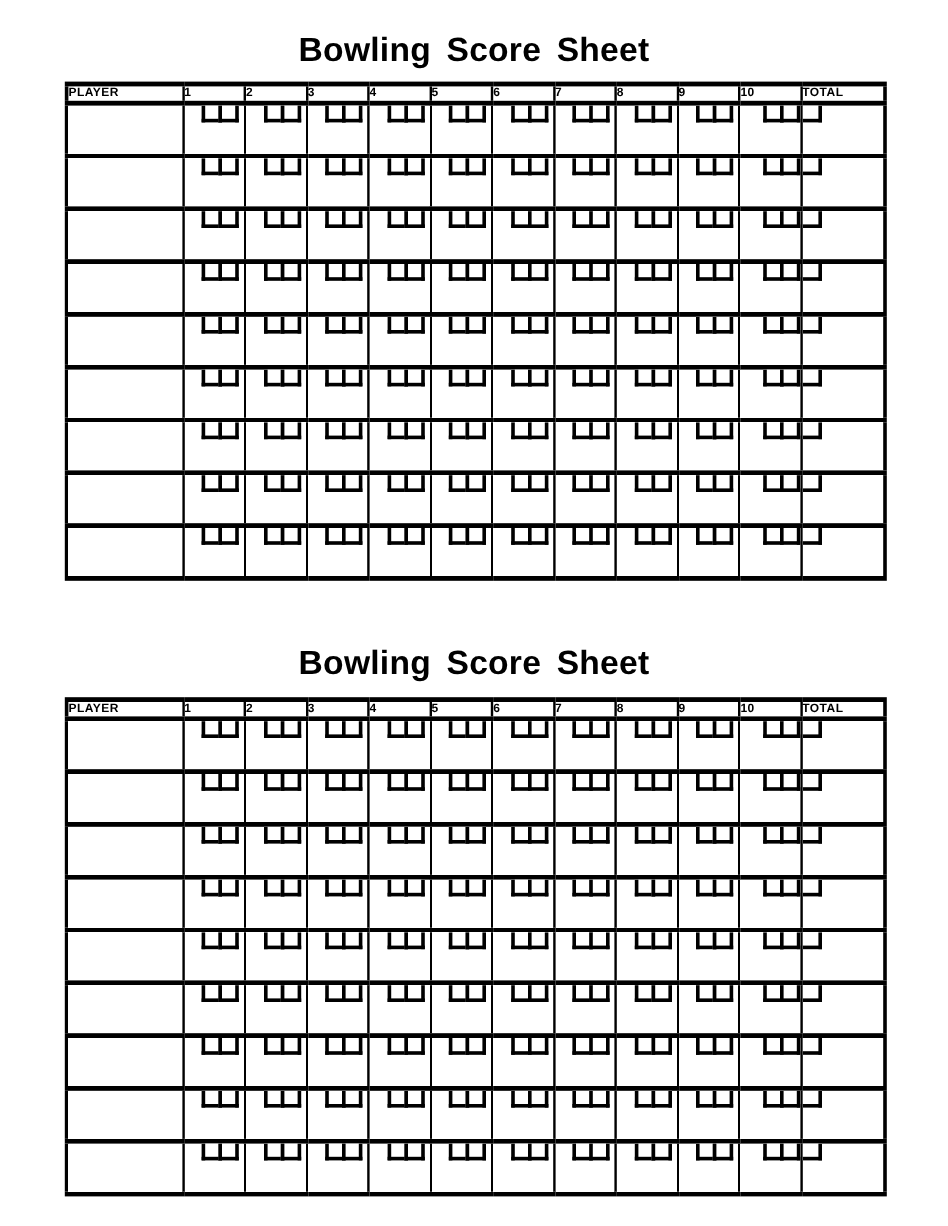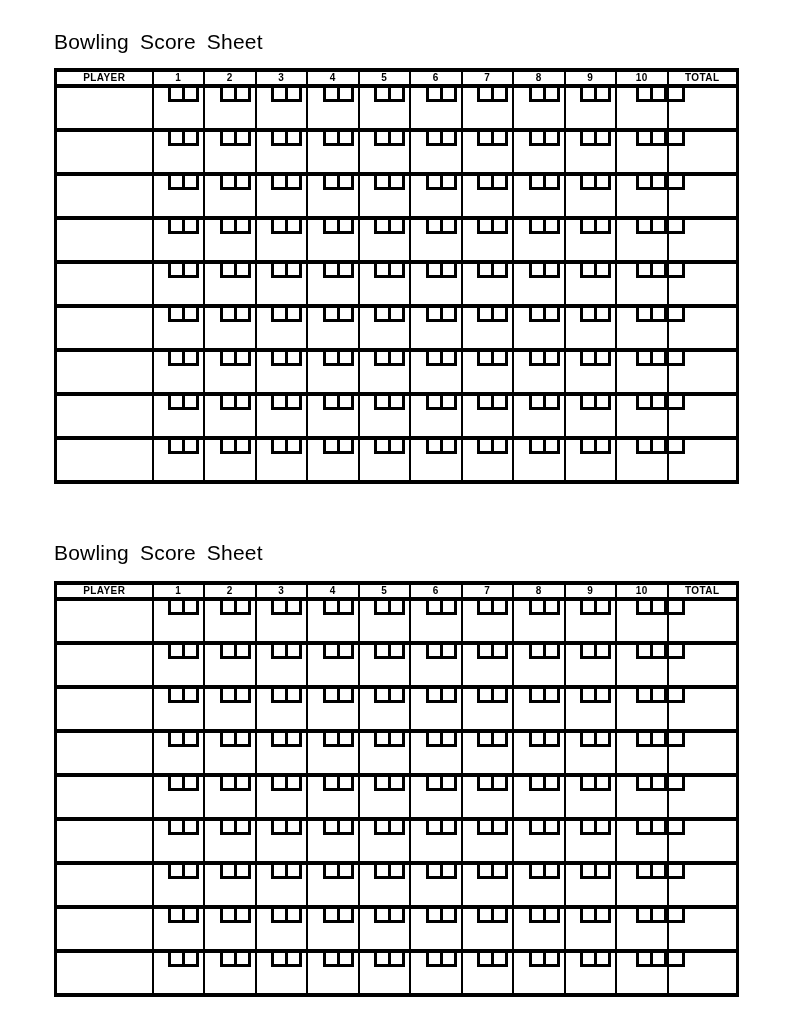--- a/index.html
+++ b/index.html
@@ -13,22 +13,23 @@
     font-family: "Liberation Sans", sans-serif;
     color: #000;
     padding-top: 30px;
     box-sizing: border-box;
   }
   .sheet {
     width: 682px;
     margin: 0 auto;
   }
   .title {
-    font-size: 21px;
-    font-weight: normal;
+    font-size: 28px;
+    font-weight: bold;
+    text-align: center;
     letter-spacing: 0.2px;
     word-spacing: 5px;
     margin: 0 0 14px 0;
     line-height: 24px;
   }
   .sheet-2 .title {
     margin-top: 57px;
     margin-bottom: 16px;
   }
   table.score {
@@ -46,21 +47,21 @@
     border-top: 4px solid #000;
     border-bottom: 4px solid #000;
     padding: 0;
     background: #fff;
   }
   thead tr { height: 16px; }
   thead th {
     font-size: 10px;
     font-weight: bold;
     letter-spacing: 0.4px;
-    text-align: center;
+    text-align: left;
     vertical-align: middle;
     line-height: 12px;
   }
   tbody tr { height: 44px; }
   tbody td {
     position: relative;
     vertical-align: top;
   }
   
   .pair {

